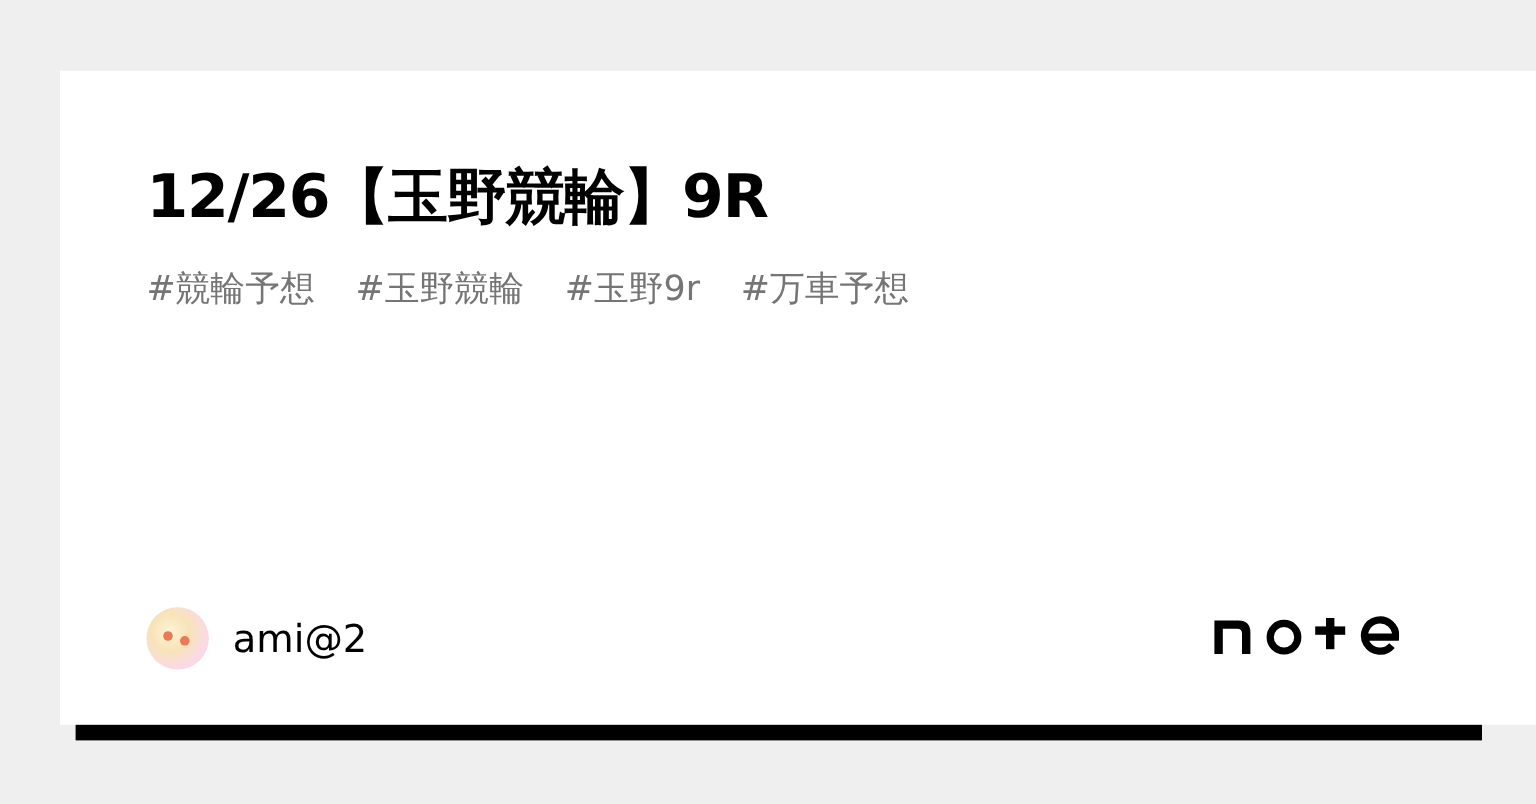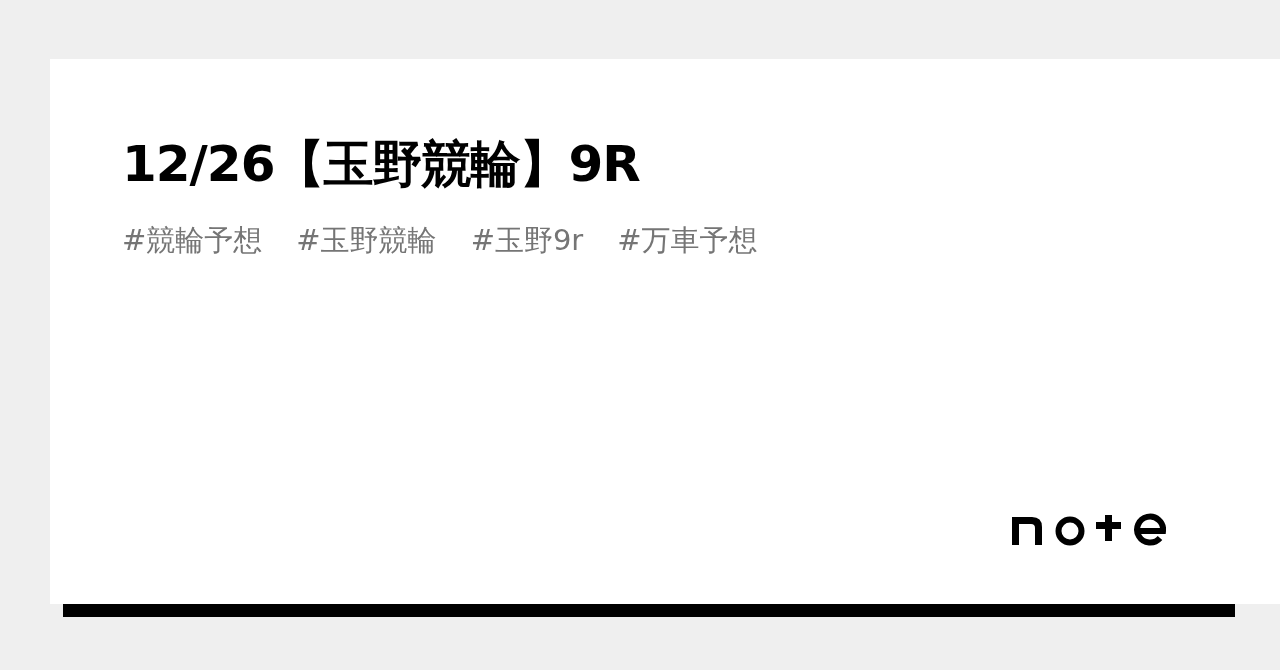--- a/index.html
+++ b/index.html
@@ -17,20 +17,27 @@
 </style>
 </head>
 <body>
 
 <div class="shadow"></div>
 <div class="card">
   <div class="title">12/26【玉野競輪】9R</div>
   <div class="tags">
     <span class="tag">#競輪予想</span><span class="tag">#玉野競輪</span><span class="tag">#玉野9r</span><span class="tag">#万車予想</span>
   </div>
+  <div class="author">
+    <div class="avatar">
+      <span class="eye" style="left:14px;top:20px;"></span>
+      <span class="eye" style="left:28px;top:24px;"></span>
+    </div>
+    <span class="author-name">ami@2</span>
+  </div>
   <div class="logo">
     <svg width="156" height="36" viewBox="0 0 156 36">
 
       <path d="M2 34 V6 H22 Q32 6 32 16 V34 H25 V17 Q25 13 21 13 H9 V34 Z" fill="#000"></path>
 
       <circle cx="60" cy="20" r="11.5" fill="none" stroke="#000" stroke-width="6"></circle>
 
       <rect x="95" y="4" width="7" height="26" fill="#000"></rect>
       <rect x="86" y="11" width="25" height="7" fill="#000"></rect>
 

